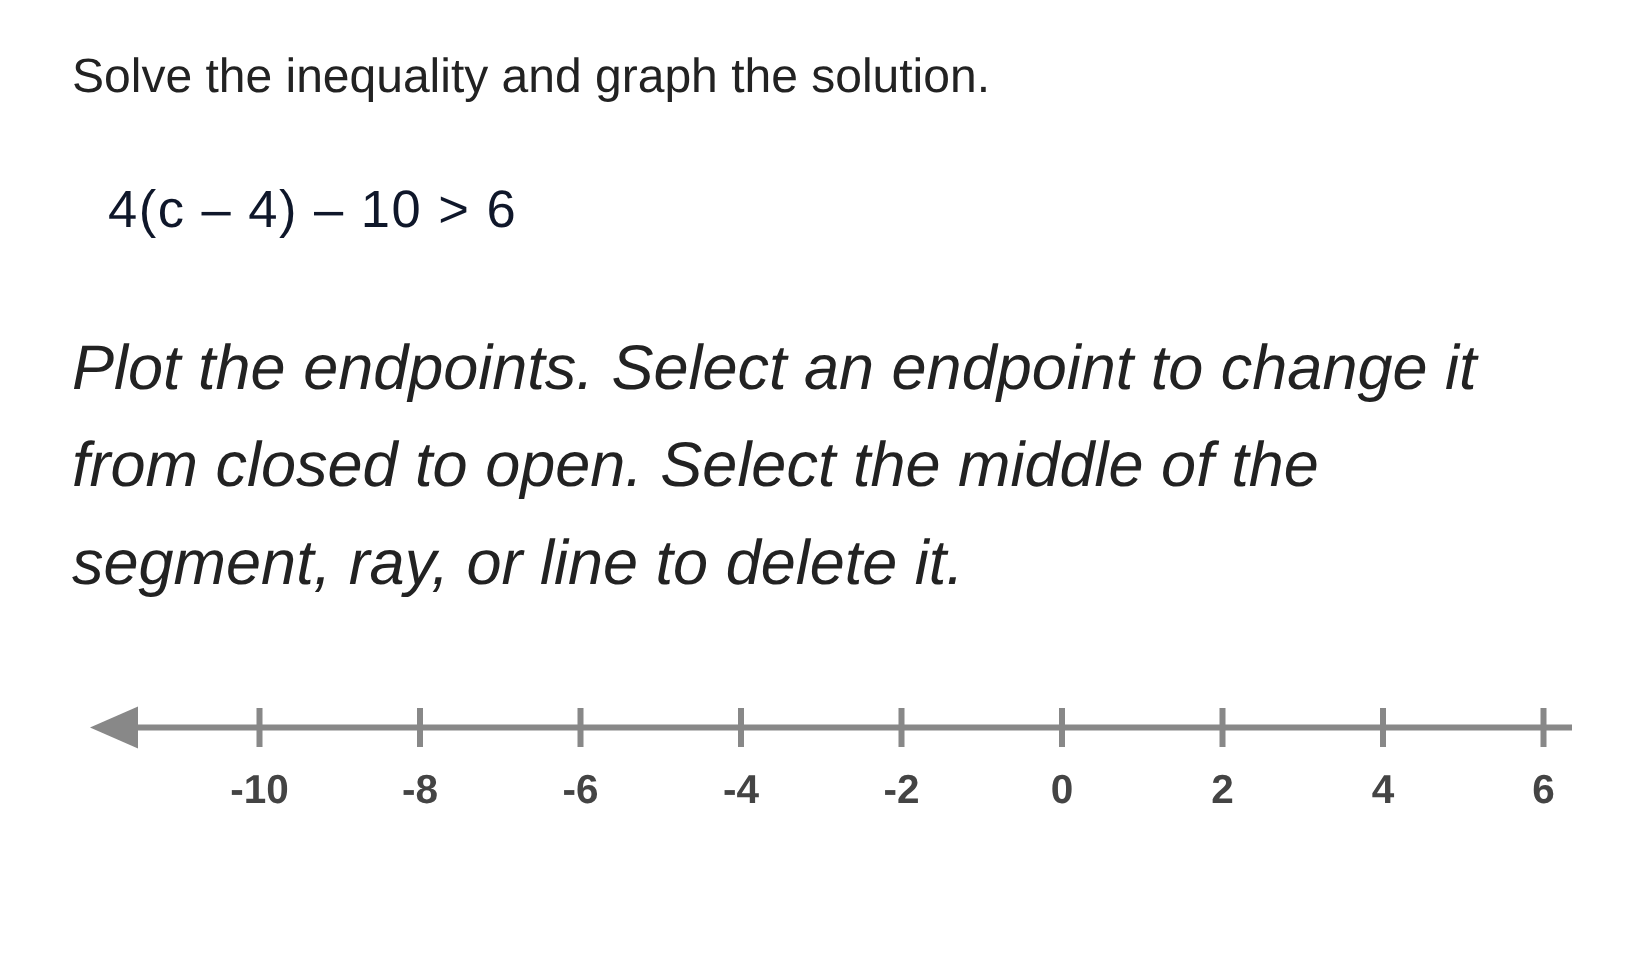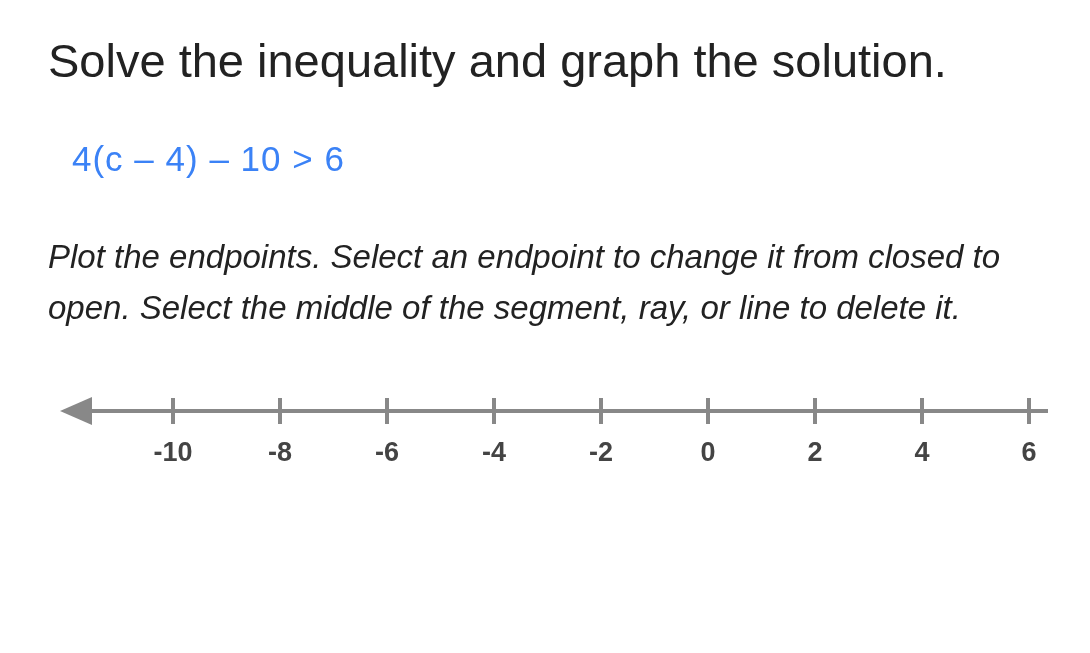--- a/index.html
+++ b/index.html
@@ -9,34 +9,34 @@
     }
     body {
       font-family: Verdana, Geneva, sans-serif;
       background: #fff;
       width: 1090px;
       height: 653px;
       position: relative;
       padding: 30px 48px;
     }
     .prompt {
-      font-size: 47px;
+      font-size: 32px;
       color: #222;
       margin-bottom: 48px;
       line-height: 1.3;
     }
     .equation {
       font-size: 35px;
-      color: #3b82f6;
+      color: #0f172a;
       margin-bottom: 52px;
       padding-left: 24px;
       letter-spacing: 1px;
     }
     .instructions {
-      font-size: 33px;
+      font-size: 42px;
       font-style: italic;
       color: #222;
       line-height: 1.55;
       margin-bottom: 48px;
     }
     .number-line-container {
       position: relative;
       width: 1010px;
       height: 100px;
       margin-left: -10px;

